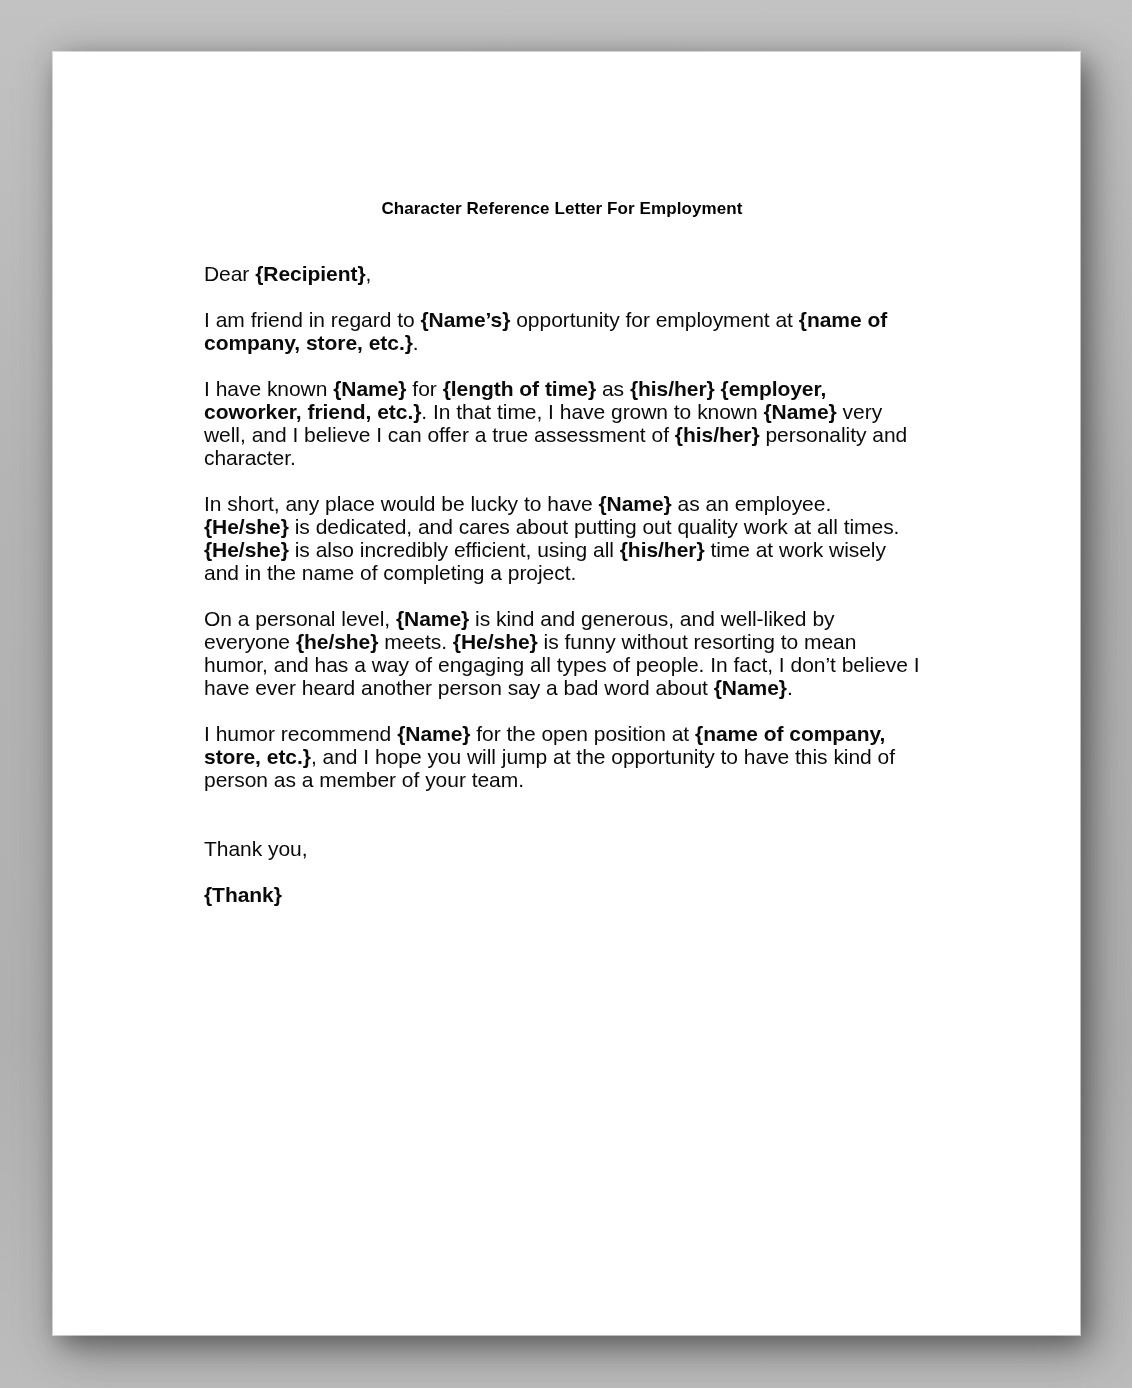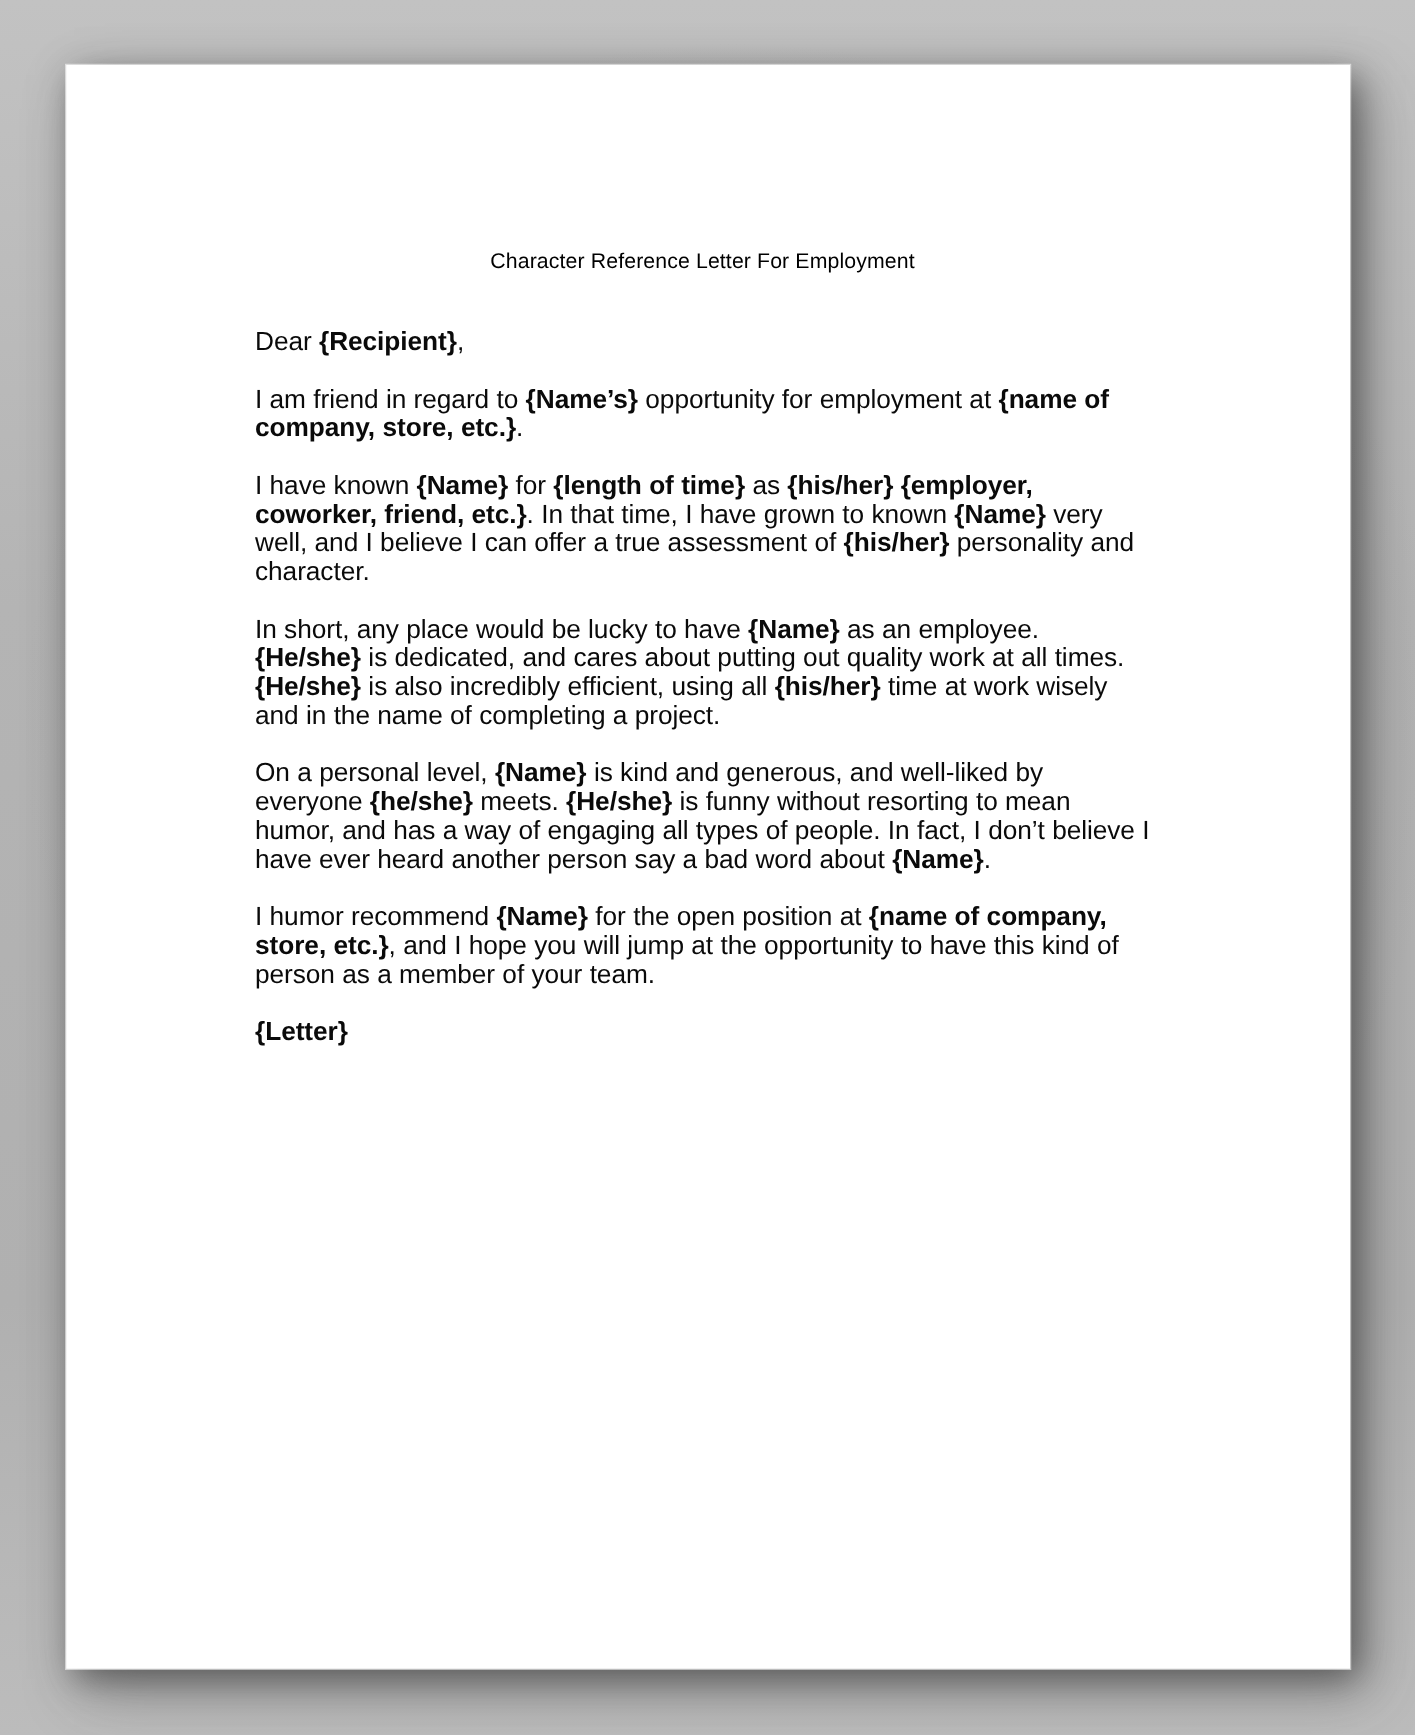--- a/index.html
+++ b/index.html
@@ -45,21 +45,21 @@
     position: absolute;
     left: 151px;
     top: 0;
     width: 716px;
   }
 
   .doc-title {
     margin: 0;
     padding: 0;
     font-size: 17px;
-    font-weight: normal;
+    font-weight: bold;
     color: #000000;
     text-align: center;
     line-height: 23px;
     position: absolute;
     top: 145px;
     left: 0;
     width: 716px;
     letter-spacing: 0.1px;
   }
 
@@ -102,19 +102,20 @@
 
       <h1 class="doc-title">Character Reference Letter For Employment</h1>
 
       <div class="body-block">
           <p class="para"><span>Dear </span><b class="bold">{Recipient}</b><span>,</span></p>
           <p class="para"><span>I am friend in regard to </span><b class="bold">{Name’s}</b><span> opportunity for employment at </span><b class="bold">{name of company, store, etc.}</b><span>.</span></p>
           <p class="para"><span>I have known </span><b class="bold">{Name}</b><span> for </span><b class="bold">{length of time}</b><span> as </span><b class="bold">{his/her} {employer, coworker, friend, etc.}</b><span>. In that time, I have grown to known </span><b class="bold">{Name}</b><span> very well, and I believe I can offer a true assessment of </span><b class="bold">{his/her}</b><span> personality and character.</span></p>
           <p class="para"><span>In short, any place would be lucky to have </span><b class="bold">{Name}</b><span> as an employee. </span><b class="bold">{He/she}</b><span> is dedicated, and cares about putting out quality work at all times. </span><b class="bold">{He/she}</b><span> is also incredibly efficient, using all </span><b class="bold">{his/her}</b><span> time at work wisely and in the name of completing a project.</span></p>
           <p class="para"><span>On a personal level, </span><b class="bold">{Name}</b><span> is kind and generous, and well-liked by everyone </span><b class="bold">{he/she}</b><span> meets. </span><b class="bold">{He/she}</b><span> is funny without resorting to mean humor, and has a way of engaging all types of people. In fact, I don’t believe I have ever heard another person say a bad word about </span><b class="bold">{Name}</b><span>.</span></p>
           <p class="para"><span>I humor recommend </span><b class="bold">{Name}</b><span> for the open position at </span><b class="bold">{name of company, store, etc.}</b><span>, and I hope you will jump at the opportunity to have this kind of person as a member of your team.</span></p>
-          <p class="para"><b class="bold">{Letter}</b></p>
+          <p class="para spaced-before"><span>Thank you,</span></p>
+          <p class="para"><b class="bold">{Thank}</b></p>
         </div>
 
     </div>
 
   </div>
 </div>
 
 </body></html>

